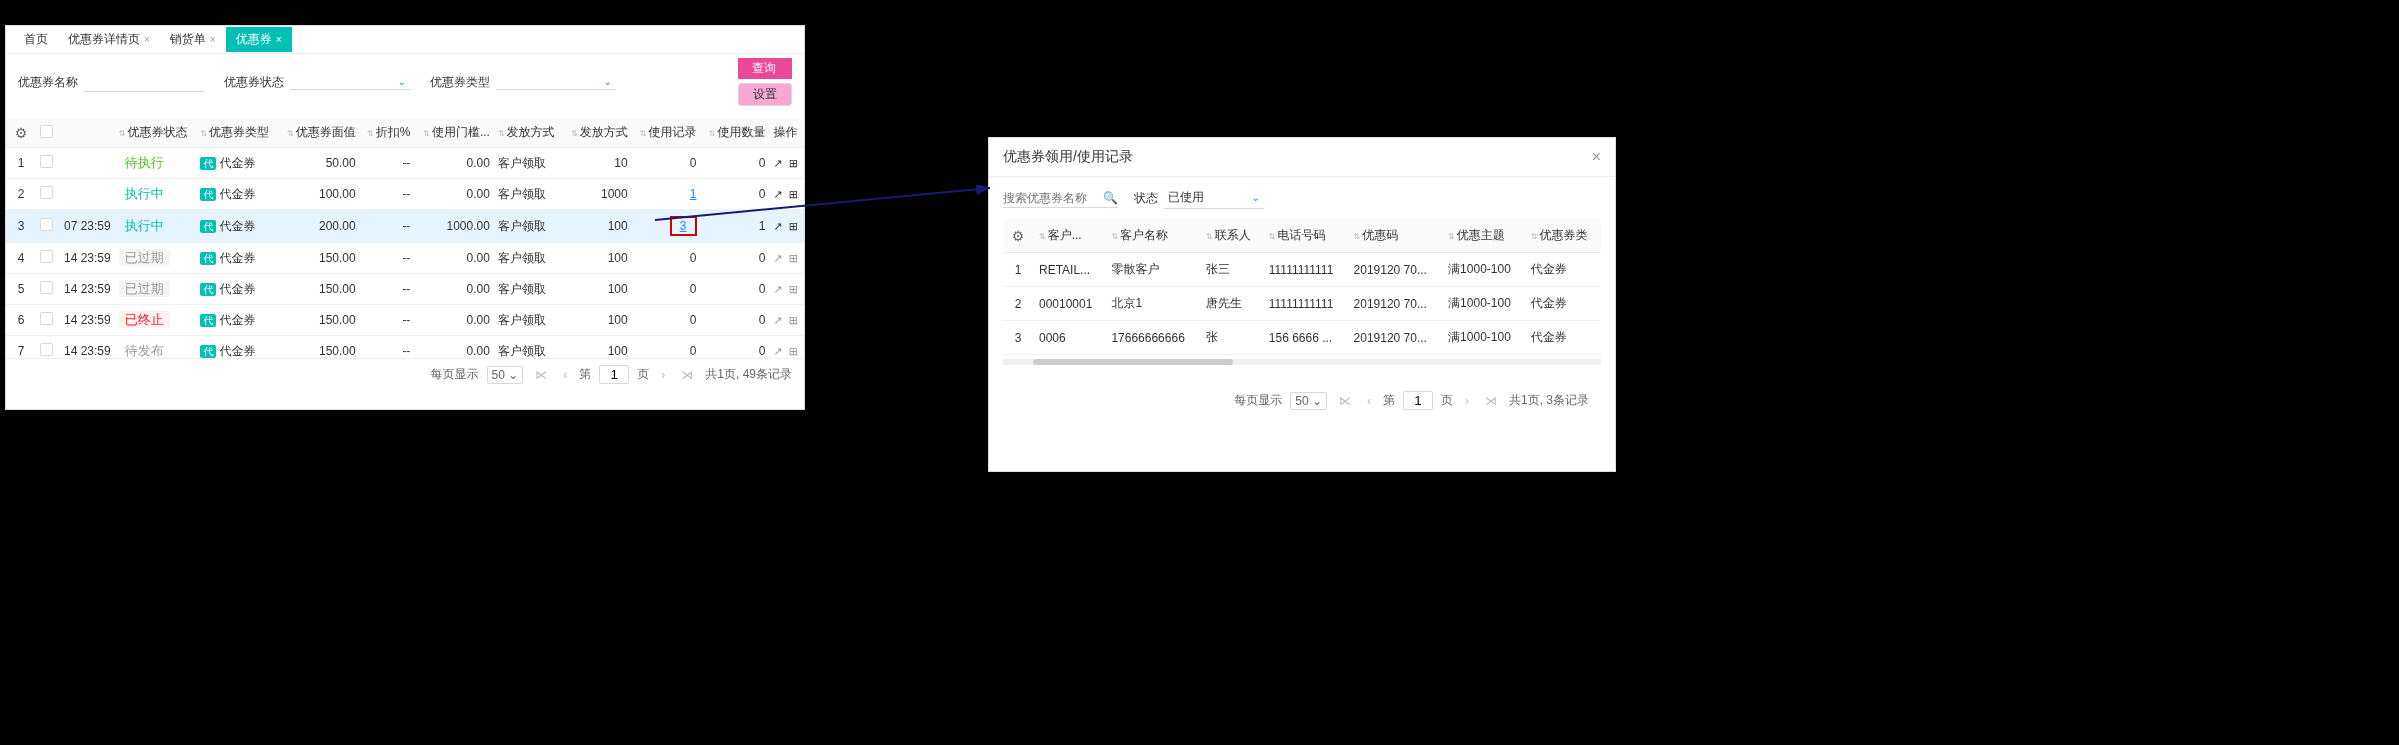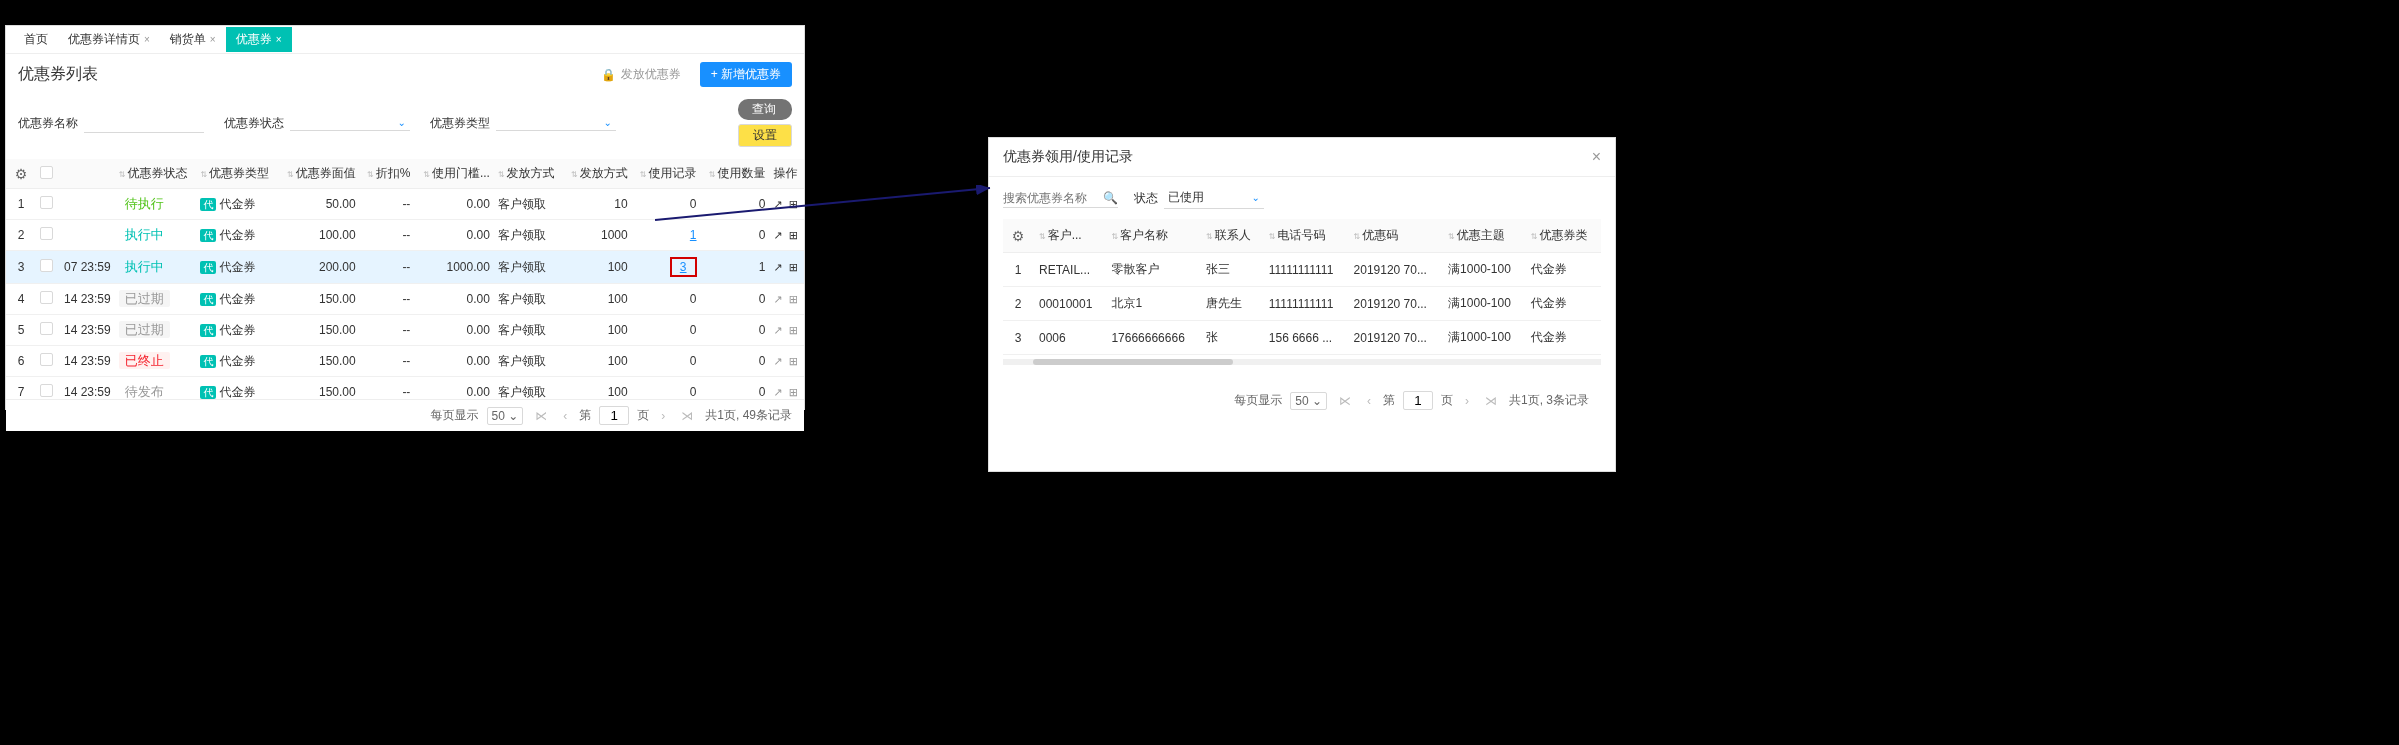--- a/index.html
+++ b/index.html
@@ -18,22 +18,22 @@
 .btn { padding: 3px 10px; border-radius: 3px; cursor: pointer; border: 1px solid transparent; font-size: 12px; }
 .btn-primary { background: #1890ff; color: #fff; }
 .btn-link { color: #999; background: transparent; display: flex; align-items: center; gap: 4px; }
 .search-row { display: flex; align-items: center; padding: 4px 12px 12px; gap: 20px; }
 .search-group { display: flex; align-items: center; gap: 6px; }
 .search-group label { color: #333; font-size: 12px; }
 .search-input { border: none; border-bottom: 1px solid #d9d9d9; padding: 2px 4px; font-size: 12px; outline: none; width: 120px; }
 .search-select { border: none; border-bottom: 1px solid #d9d9d9; padding: 2px 4px; width: 120px; display: flex; justify-content: flex-end; align-items: center; cursor: pointer; }
 .chevron { color: #1890ff; font-size: 10px; }
 .search-btns { margin-left: auto; display: flex; flex-direction: column; gap: 4px; }
-.btn-query { background: #737373; color: #fff; padding: 2px 14px; border-radius: 10px; cursor: pointer; }
-.btn-settings { background: #fde047; border: 1px solid #d9d9d9; padding: 2px 14px; border-radius: 3px; cursor: pointer; font-family: Liberation Serif, serif; }
+.btn-query { background: #ec4899; color: #fff; padding: 2px 14px; border-radius: 0; cursor: pointer; }
+.btn-settings { background: #f9a8d4; border: 1px solid #d9d9d9; padding: 2px 14px; border-radius: 3px; cursor: pointer; font-family: Liberation Serif, serif; }
 .table-wrap { overflow: auto; }
 table { width: 100%; border-collapse: collapse; font-size: 12px; }
 thead th { background: #fafafa; padding: 6px 4px; font-weight: normal; color: #333; text-align: left; white-space: nowrap; border-bottom: 1px solid #eee; }
 tbody td { padding: 6px 4px; border-bottom: 1px solid #f0f0f0; white-space: nowrap; }
 tbody tr.highlighted { background: #e6f4ff; }
 .sort-icon { color: #bbb; font-size: 8px; display: inline-block; margin-right: 2px; }
 .checkbox { width: 13px; height: 13px; border: 1px solid #d9d9d9; border-radius: 2px; display: inline-block; background: #fff; }
 .status-badge { padding: 1px 6px; border-radius: 2px; font-size: 13px; }
 .status-pending { color: #52c41a; }
 .status-running { color: #00C1B3; }
@@ -84,30 +84,20 @@
       <div class="tab">
         <span>销货单</span>
         <span class="tab-close">×</span>
       </div>
       <div class="tab active">
         <span>优惠券</span>
         <span class="tab-close">×</span>
       </div>
     </div>
 
-  <div class="header-row">
-    <div class="page-title">优惠券列表</div>
-    <div class="actions">
-      <span class="btn btn-link">
-        <span>🔒</span>
-        <span>发放优惠券</span>
-      </span>
-      <span class="btn btn-primary">+ 新增优惠券</span>
-    </div>
-  </div>
 
   <div class="search-row">
     <div class="search-group">
       <label>优惠券名称</label>
       <input class="search-input" style="">
     </div>
     <div class="search-group">
       <label>优惠券状态</label>
       <div class="search-select">
           <span class="chevron">⌄</span>

